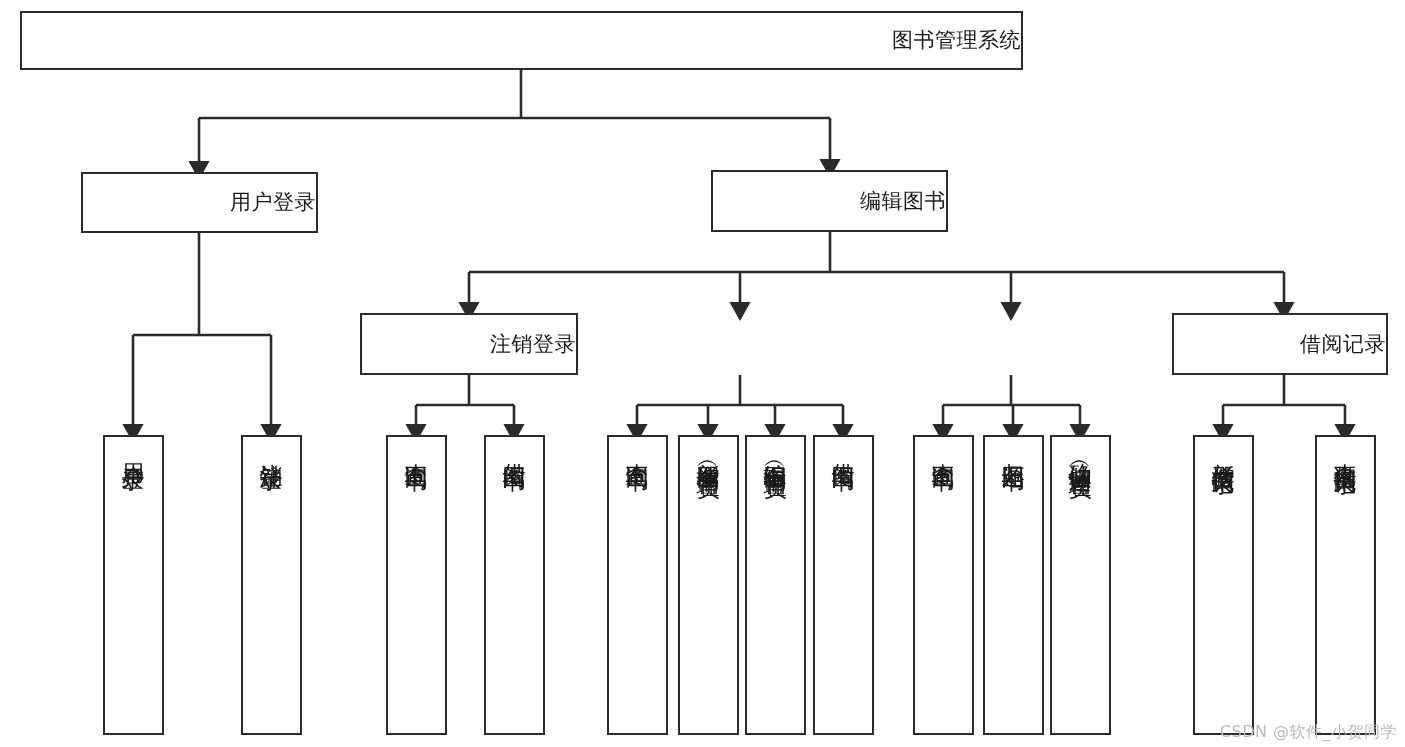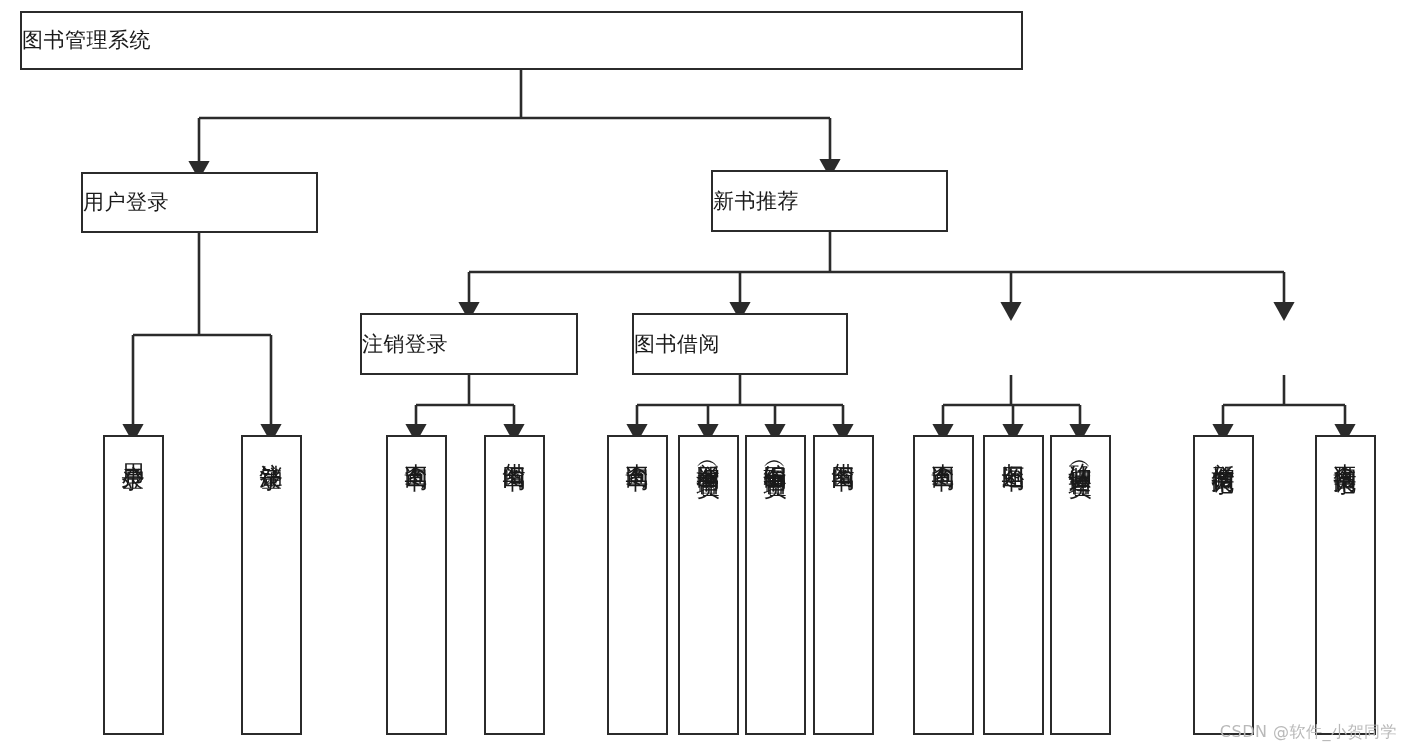--- a/index.html
+++ b/index.html
@@ -28,21 +28,21 @@
     pointer-events: none;
   }
   
   .node {
     position: absolute;
     box-sizing: border-box;
     background: #ffffff;
     border: 2.5px solid #2b2b2b;
     display: flex;
     align-items: center;
-    justify-content: flex-start;
+    justify-content: flex-end;
     color: #1a1a1a;
   }
   .node .label {
     display: block;
     text-align: center;
     line-height: 1.15;
     letter-spacing: 0.5px;
     color: #1a1a1a;
   }
   
@@ -137,28 +137,28 @@
   </svg>
 
   <div class="node horiz root" style="left:20px; top:11px; width:1003px; height:59px;">
     <span class="label">图书管理系统</span>
   </div>
 
   <div class="node horiz" style="left:81px; top:172px; width:237px; height:61px;">
     <span class="label">用户登录</span>
   </div>
   <div class="node horiz" style="left:711px; top:170px; width:237px; height:62px;">
-    <span class="label">新书推荐</span>
+    <span class="label">编辑图书</span>
   </div>
 
   <div class="node horiz" style="left:360px; top:313px; width:218px; height:62px;">
     <span class="label">注销登录</span>
   </div>
-  <div class="node horiz" style="left:632px; top:313px; width:216px; height:62px;">
-    <span class="label">图书借阅</span>
+  <div class="node horiz" style="left:1172px; top:313px; width:216px; height:62px;">
+    <span class="label">借阅记录</span>
   </div>
 
   <div class="node vert" style="left:103px; top:435px; width:61px; height:300px;">
     <span class="label">用户登录</span>
   </div>
   <div class="node vert" style="left:241px; top:435px; width:61px; height:300px;">
     <span class="label">注销登录</span>
   </div>
 
   <div class="node vert" style="left:386px; top:435px; width:61px; height:300px;">

